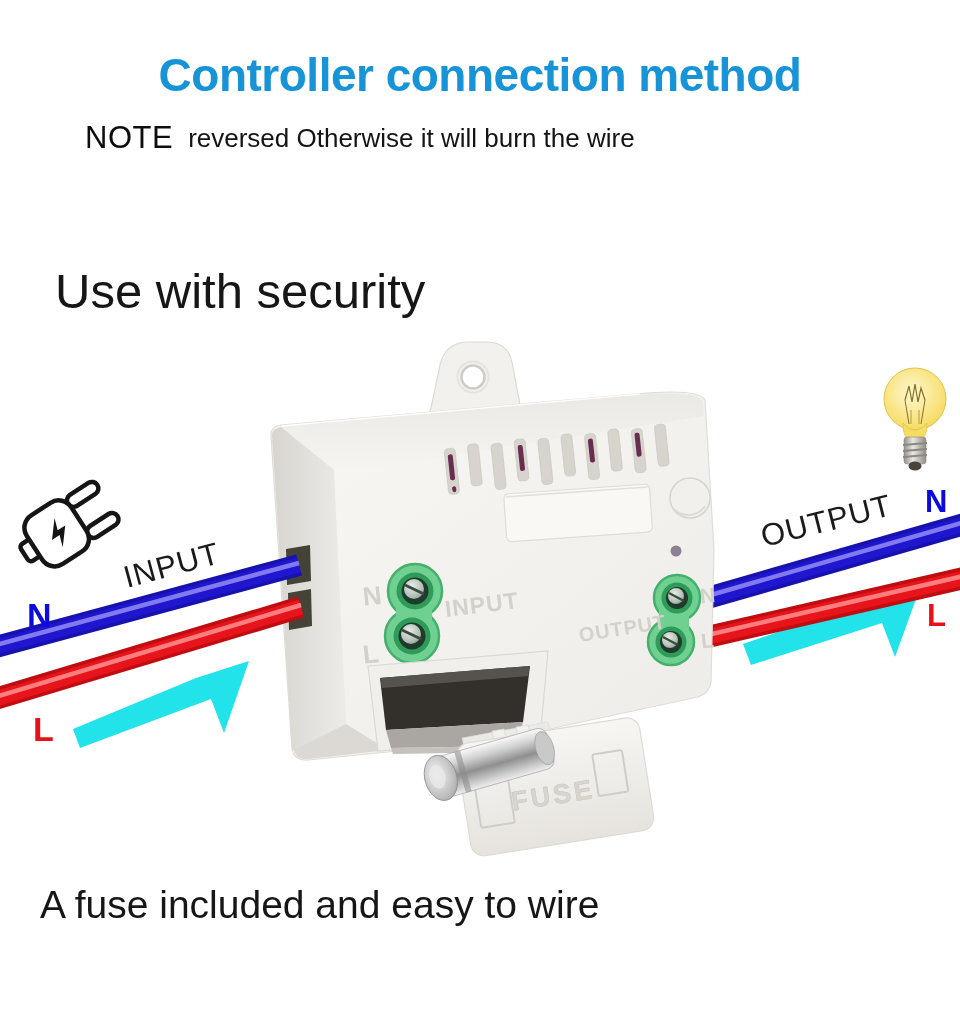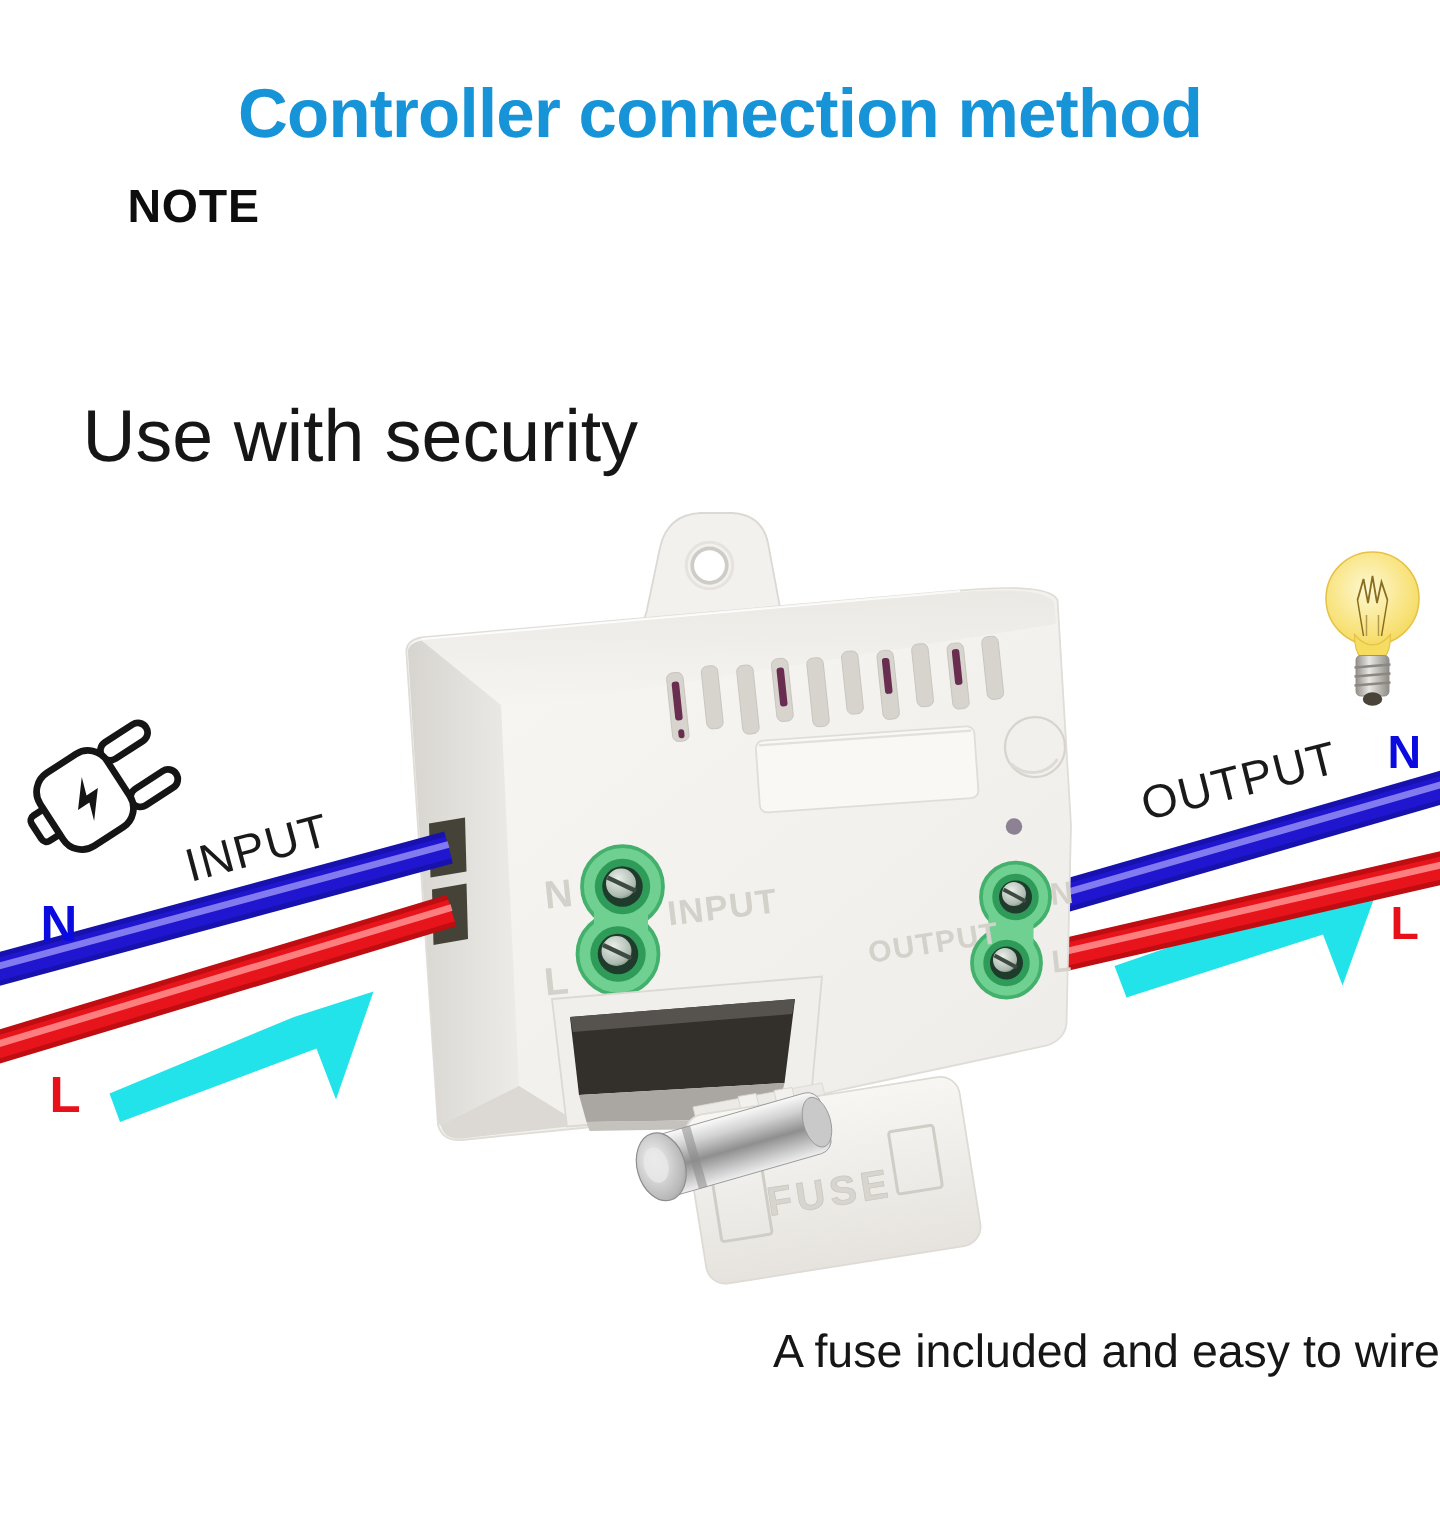--- a/index.html
+++ b/index.html
@@ -1,24 +1,24 @@
 <!DOCTYPE html>
 <html><head>
 <meta charset="utf-8">
 <style>
   html,body{margin:0;padding:0;background:#ffffff;}
   body{width:960px;height:1015px;font-family:"Liberation Sans",sans-serif;}
   .stage{position:relative;width:960px;height:1015px;overflow:hidden;background:#ffffff;}
   .title{position:absolute;top:20px;left:25px;width:910px;text-align:center;
          font-size:46px;font-weight:700;color:#1793d8;letter-spacing:-.5px;margin-top:28px;}
   .note{position:absolute;top:121px;left:85px;display:flex;gap:15px;align-items:flex-start;}
-  .note-label{font-size:31px;font-weight:700;color:#0d0d0d;line-height:34px;letter-spacing:.5px;}
+  .note-label{font-size:31px;font-weight:400;color:#0d0d0d;line-height:34px;letter-spacing:.5px;}
   .note-text{font-size:26px;color:#141414;line-height:34px;}
   .heading{position:absolute;top:263px;left:55px;font-size:49px;color:#161616;}
-  .caption{position:absolute;top:883px;left:40px;width:920px;text-align:right;font-size:31px;color:#161616;}
+  .caption{position:absolute;top:883px;left:40px;width:920px;text-align:left;font-size:39px;color:#161616;}
   svg.diagram{position:absolute;top:0;left:0;}
   svg text{font-family:"Liberation Sans",sans-serif;}
 </style>
 </head>
 <body>
 
 <div class="stage">
 
   <svg class="diagram" width="960" height="1015" viewBox="0 0 960 1015">
     <defs>
@@ -246,19 +246,20 @@
       <path d="M903,445 L927,443 M903,451 L927,449 M903,457 L927,455" stroke="#8b8781" stroke-width="1.8" fill="none"></path>
       <ellipse cx="915" cy="466" rx="6.5" ry="4.5" fill="#4a433a"></ellipse>
     </g>
   </svg>
 
   <div class="title">Controller connection method</div>
 
   <div class="note">
     <div class="note-label">NOTE</div>
     <div class="note-text">
+      <div>reversed Otherwise it will burn the wire</div>
     </div>
   </div>
 
   <div class="heading">Use with security</div>
 
   <div class="caption">A fuse included and easy to wire</div>
 </div>
 
 </body></html>

